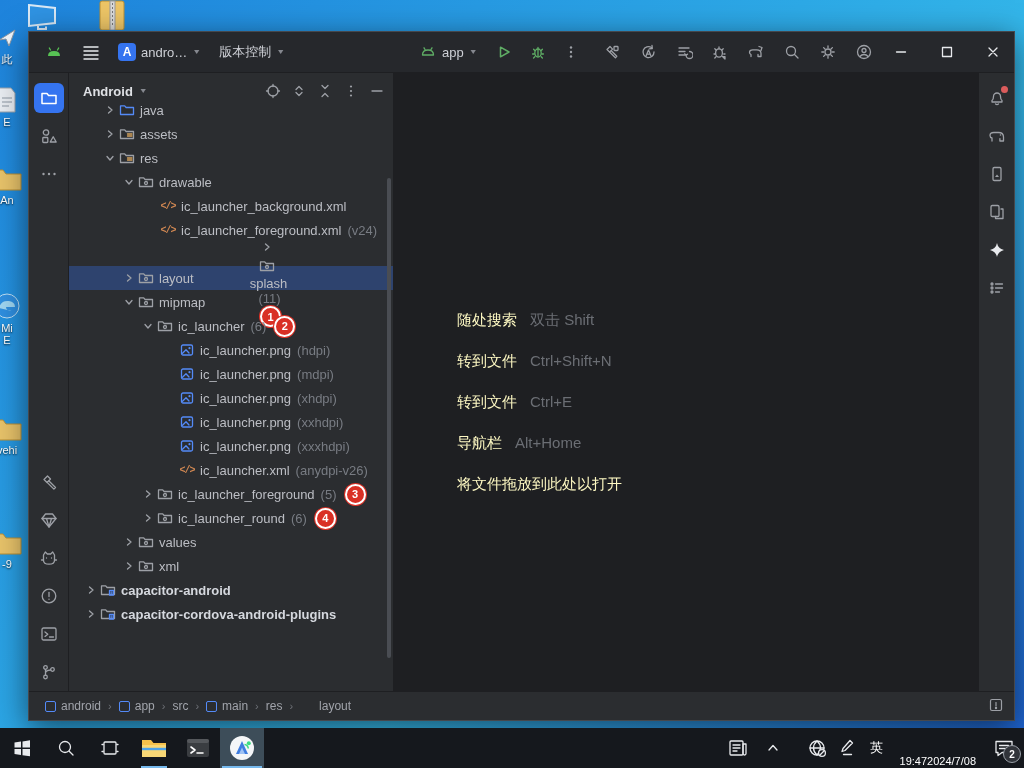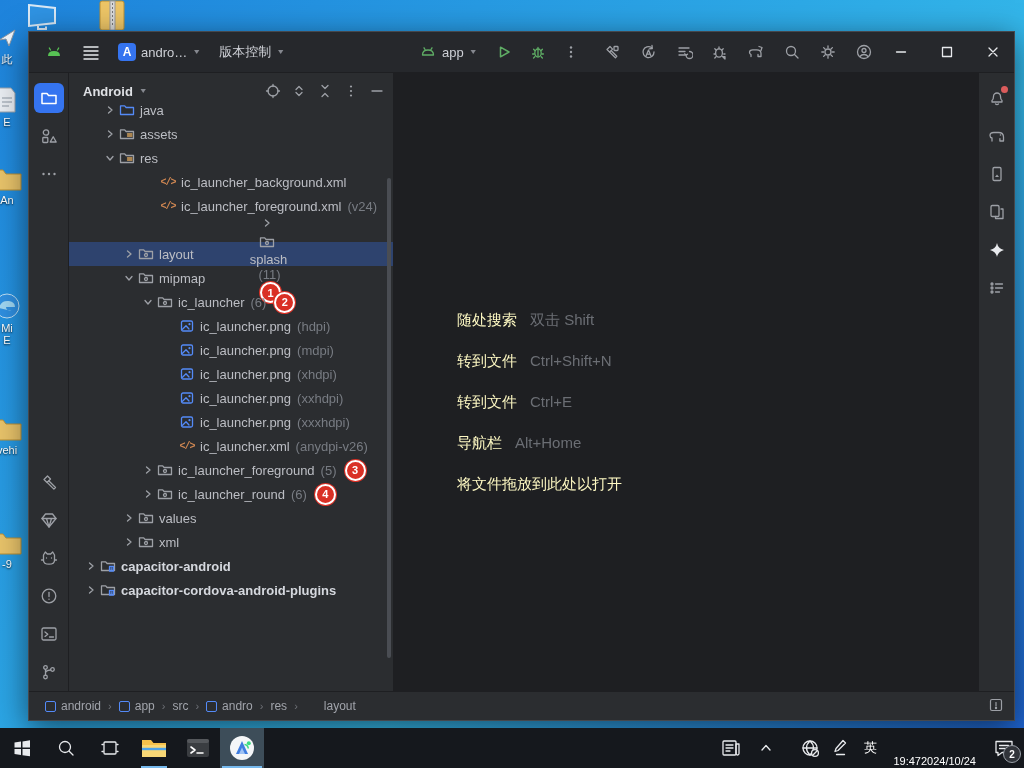--- a/index.html
+++ b/index.html
@@ -391,20 +391,34 @@
                 </svg>
               </span>
               <span class="ri">
                 <svg width="16" height="16" viewBox="0 0 16 16" fill="none" stroke="#9da0a6" stroke-width="1.3" stroke-linecap="round" stroke-linejoin="round">
                   <path d="M1.5 12.5v-8.6h4.2l1.4 1.6h7.4v7z"></path>
                   <path d="M8.5 8h4.5M8.5 10h4.5" stroke="#d6a35c"></path>
                 </svg>
               </span>
               <span class="lbl">res</span>
             </div>
+            <div class="row" style="padding-left: 52px;">
+              <span class="cv">
+                <svg width="10" height="10" viewBox="0 0 10 10" fill="none" stroke="#9da0a6" stroke-width="1.3" stroke-linecap="round" stroke-linejoin="round">
+                  <polyline points="2,3.5 5,7 8,3.5"></polyline>
+                </svg>
+              </span>
+              <span class="ri">
+                <svg width="16" height="16" viewBox="0 0 16 16" fill="none" stroke="#9da0a6" stroke-width="1.3" stroke-linecap="round" stroke-linejoin="round">
+                  <path d="M1.5 12.5v-8.6h4.2l1.4 1.6h7.4v7z"></path>
+                  <circle cx="8" cy="9" r="1.5"></circle>
+                </svg>
+              </span>
+              <span class="lbl">drawable</span>
+            </div>
             <div class="row" style="padding-left: 90px;">
               <span class="ri">
                 <span class="xmlglyph">&lt;/&gt;</span>
               </span>
               <span class="lbl">ic_launcher_background.xml</span>
             </div>
             <div class="row" style="padding-left: 90px;">
               <span class="ri">
                 <span class="xmlglyph">&lt;/&gt;</span>
               </span>
@@ -704,21 +718,21 @@
             <span class="modsq"></span>
             <span>app</span>
           </span>
           <span class="bc-sep">›</span>
           <span class="bc-item">
             <span>src</span>
           </span>
           <span class="bc-sep">›</span>
           <span class="bc-item">
             <span class="modsq"></span>
-            <span>andro</span>
+            <span>main</span>
           </span>
           <span class="bc-sep">›</span>
           <span class="bc-item">
             <span>res</span>
           </span>
           <span class="bc-sep">›</span>
           <span class="bc-item">
             <span style="display:flex">
               <svg width="14" height="14" viewBox="0 0 14 14" fill="none" stroke="#9da0a6" stroke-width="1.3" stroke-linecap="round" stroke-linejoin="round">M1.5 11.5v-7h3.6l1.2 1.4h6.2v5.6z</svg>
             </span>
@@ -815,21 +829,21 @@
           <svg width="16" height="20" viewBox="0 0 16 20" fill="none" stroke="#9da0a6" stroke-width="1.3" stroke-linecap="round" stroke-linejoin="round">
             <path d="M11 2.5 13.5 5 6 12.5 3 13.5 4 10.5z" stroke="#e8eaed"></path>
             <path d="M4.5 16.5h8" stroke="#e8eaed"></path>
           </svg>
         </div>
         <div class="tk-btn ime">
           <span>英</span>
         </div>
         <div class="clock">
           <span>19:47</span>
-<span>2024/10/24</span>
+<span>2024/7/08</span>
         </div>
         <div class="notifwrap">
           <svg width="22" height="20" viewBox="0 0 22 20" fill="none" stroke="#9da0a6" stroke-width="1.3" stroke-linecap="round" stroke-linejoin="round">
             <path d="M3 3.5h16v11H9l-4 3v-3H3z" stroke="#e8eaed"></path>
             <path d="M6.5 7.5h9M6.5 10.5h9" stroke="#e8eaed"></path>
           </svg>
           <span class="notifbadge">2</span>
         </div>
       </div>
     </div>

